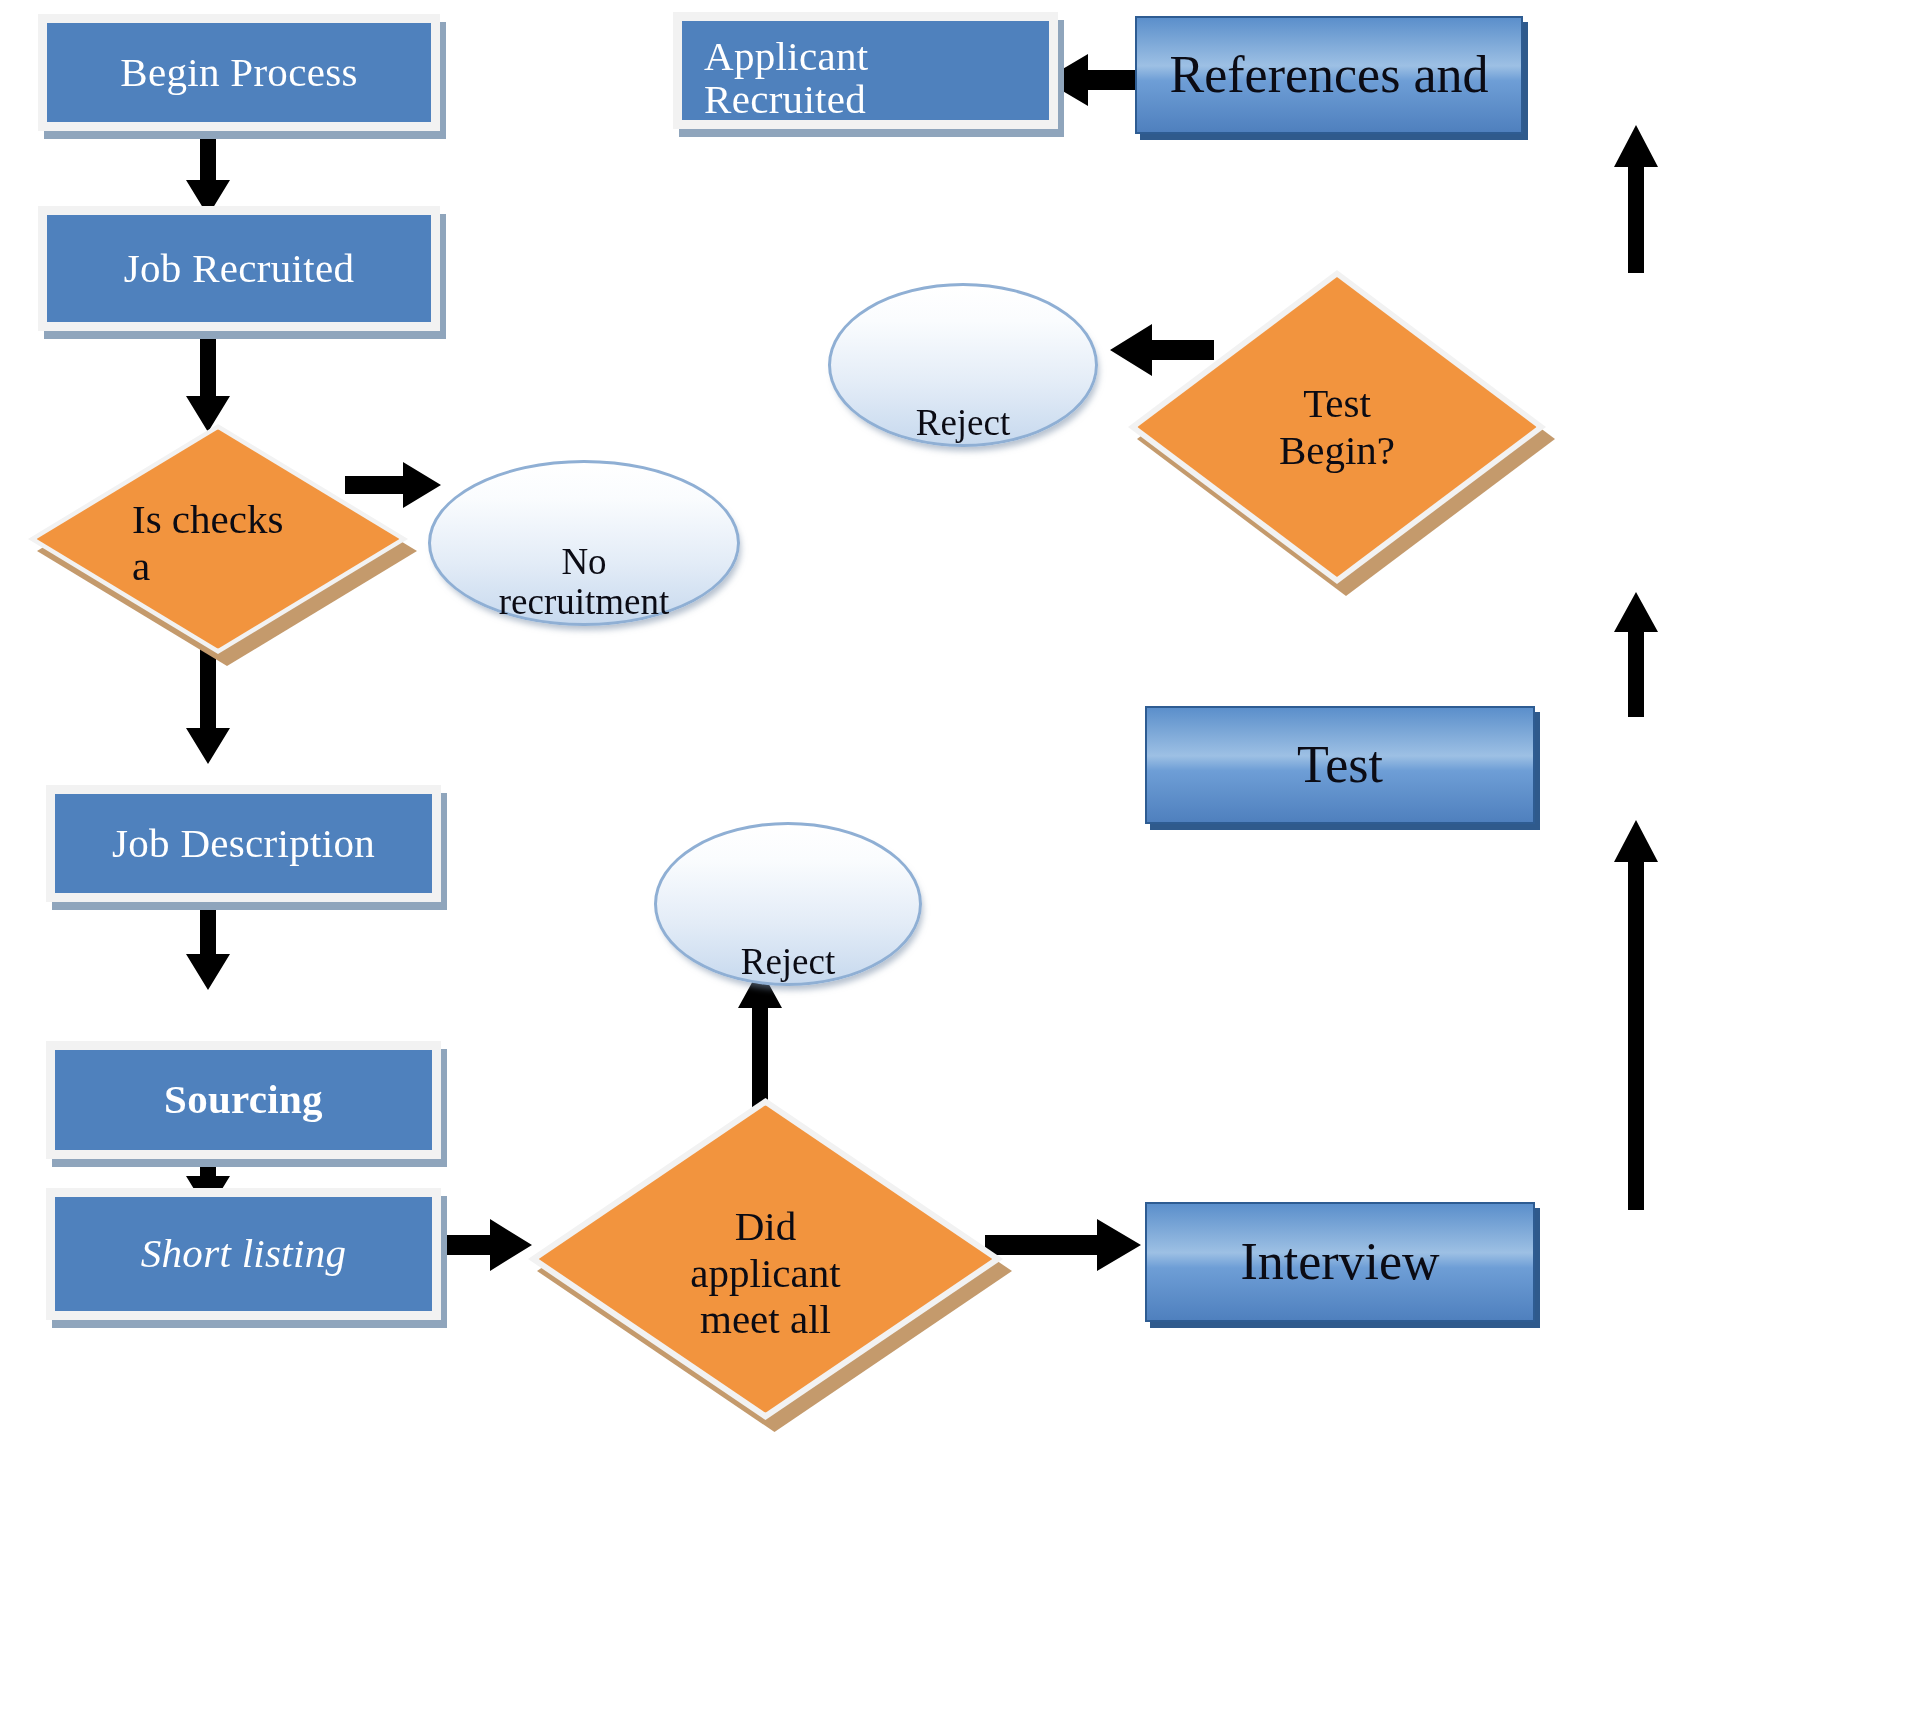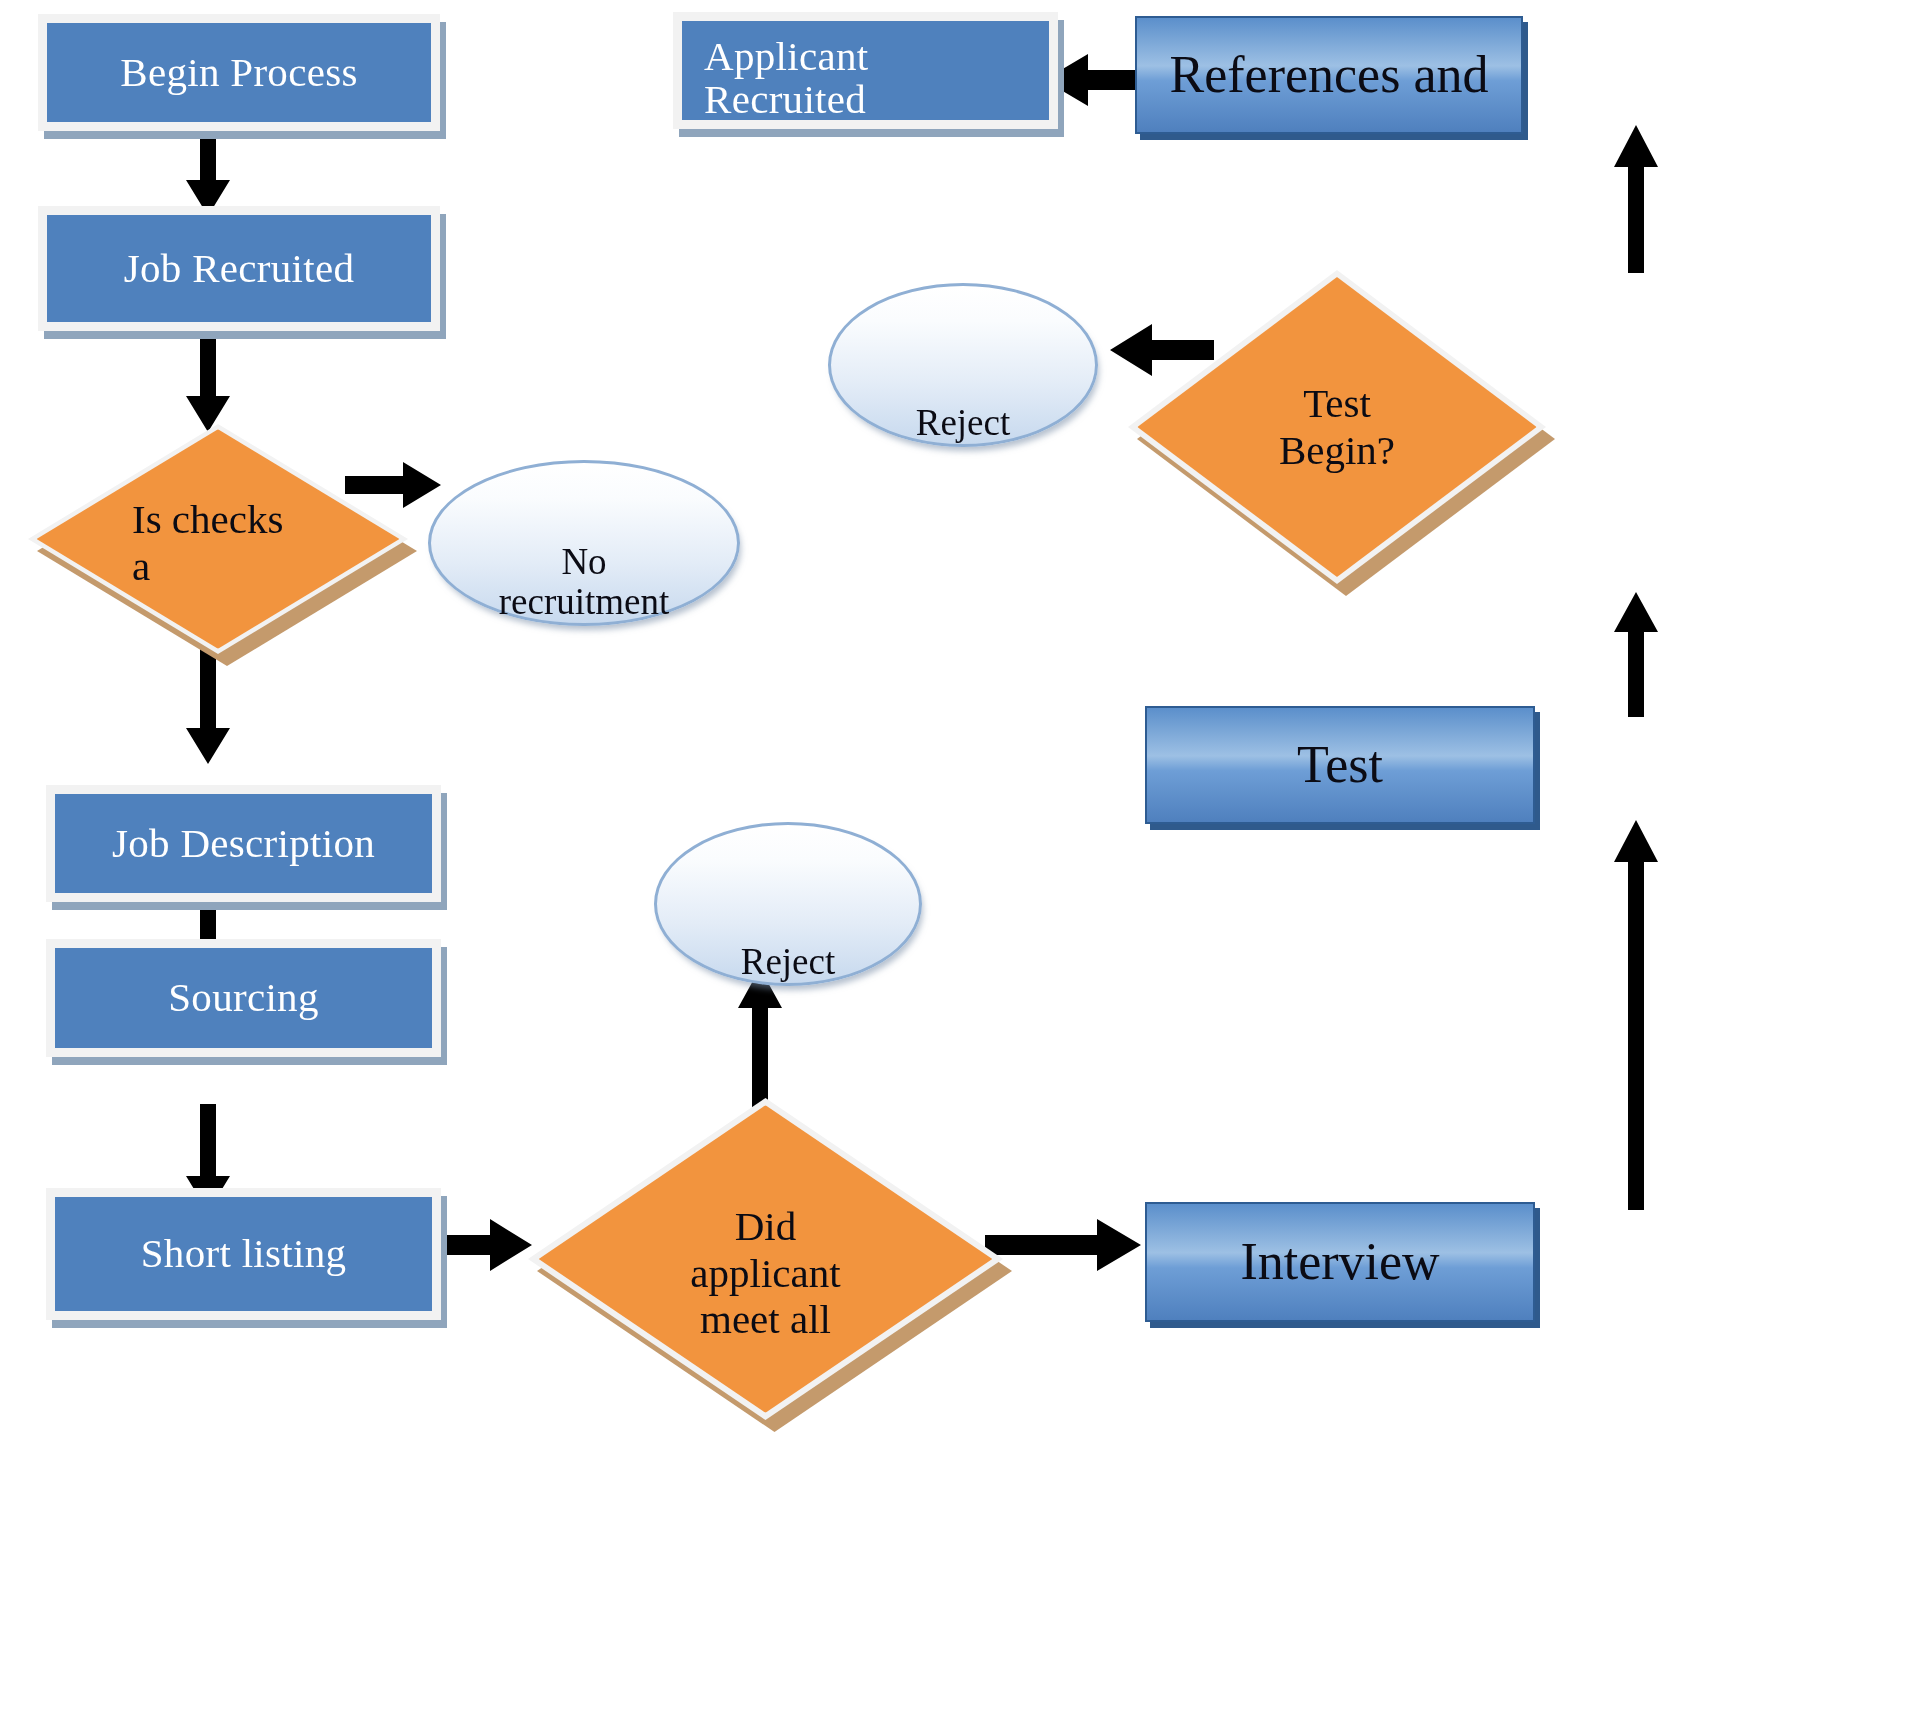--- a/index.html
+++ b/index.html
@@ -174,25 +174,25 @@
     <div>
       <div>No</div>
       <div>recruitment</div>
     </div>
   </div>
 
   <div class="node flatbox" style="left:46px;top:785px;width:395px;height:117px;">
     <span>Job Description</span>
   </div>
 
-  <div class="node flatbox" style="left:46px;top:939px;width:395px;height:118px;">
+  <div class="node flatbox" style="left:46px;top:1041px;width:395px;height:118px;font-weight:bold;">
     <span>Sourcing</span>
   </div>
 
-  <div class="node flatbox" style="left:46px;top:1188px;width:395px;height:132px;">
+  <div class="node flatbox" style="left:46px;top:1188px;width:395px;height:132px;font-style:italic;">
     <span>Short listing</span>
   </div>
 
   <div class="diamond-wrap" style="left:528px;top:1098px;width:475px;height:322px;">
     <div class="diamond-shadow"></div>
     <div class="diamond-white"></div>
     <div class="diamond-fill"></div>
     <div class="diamond-label" style="padding-top:28px;">
       <div>
         <div>Did</div>

